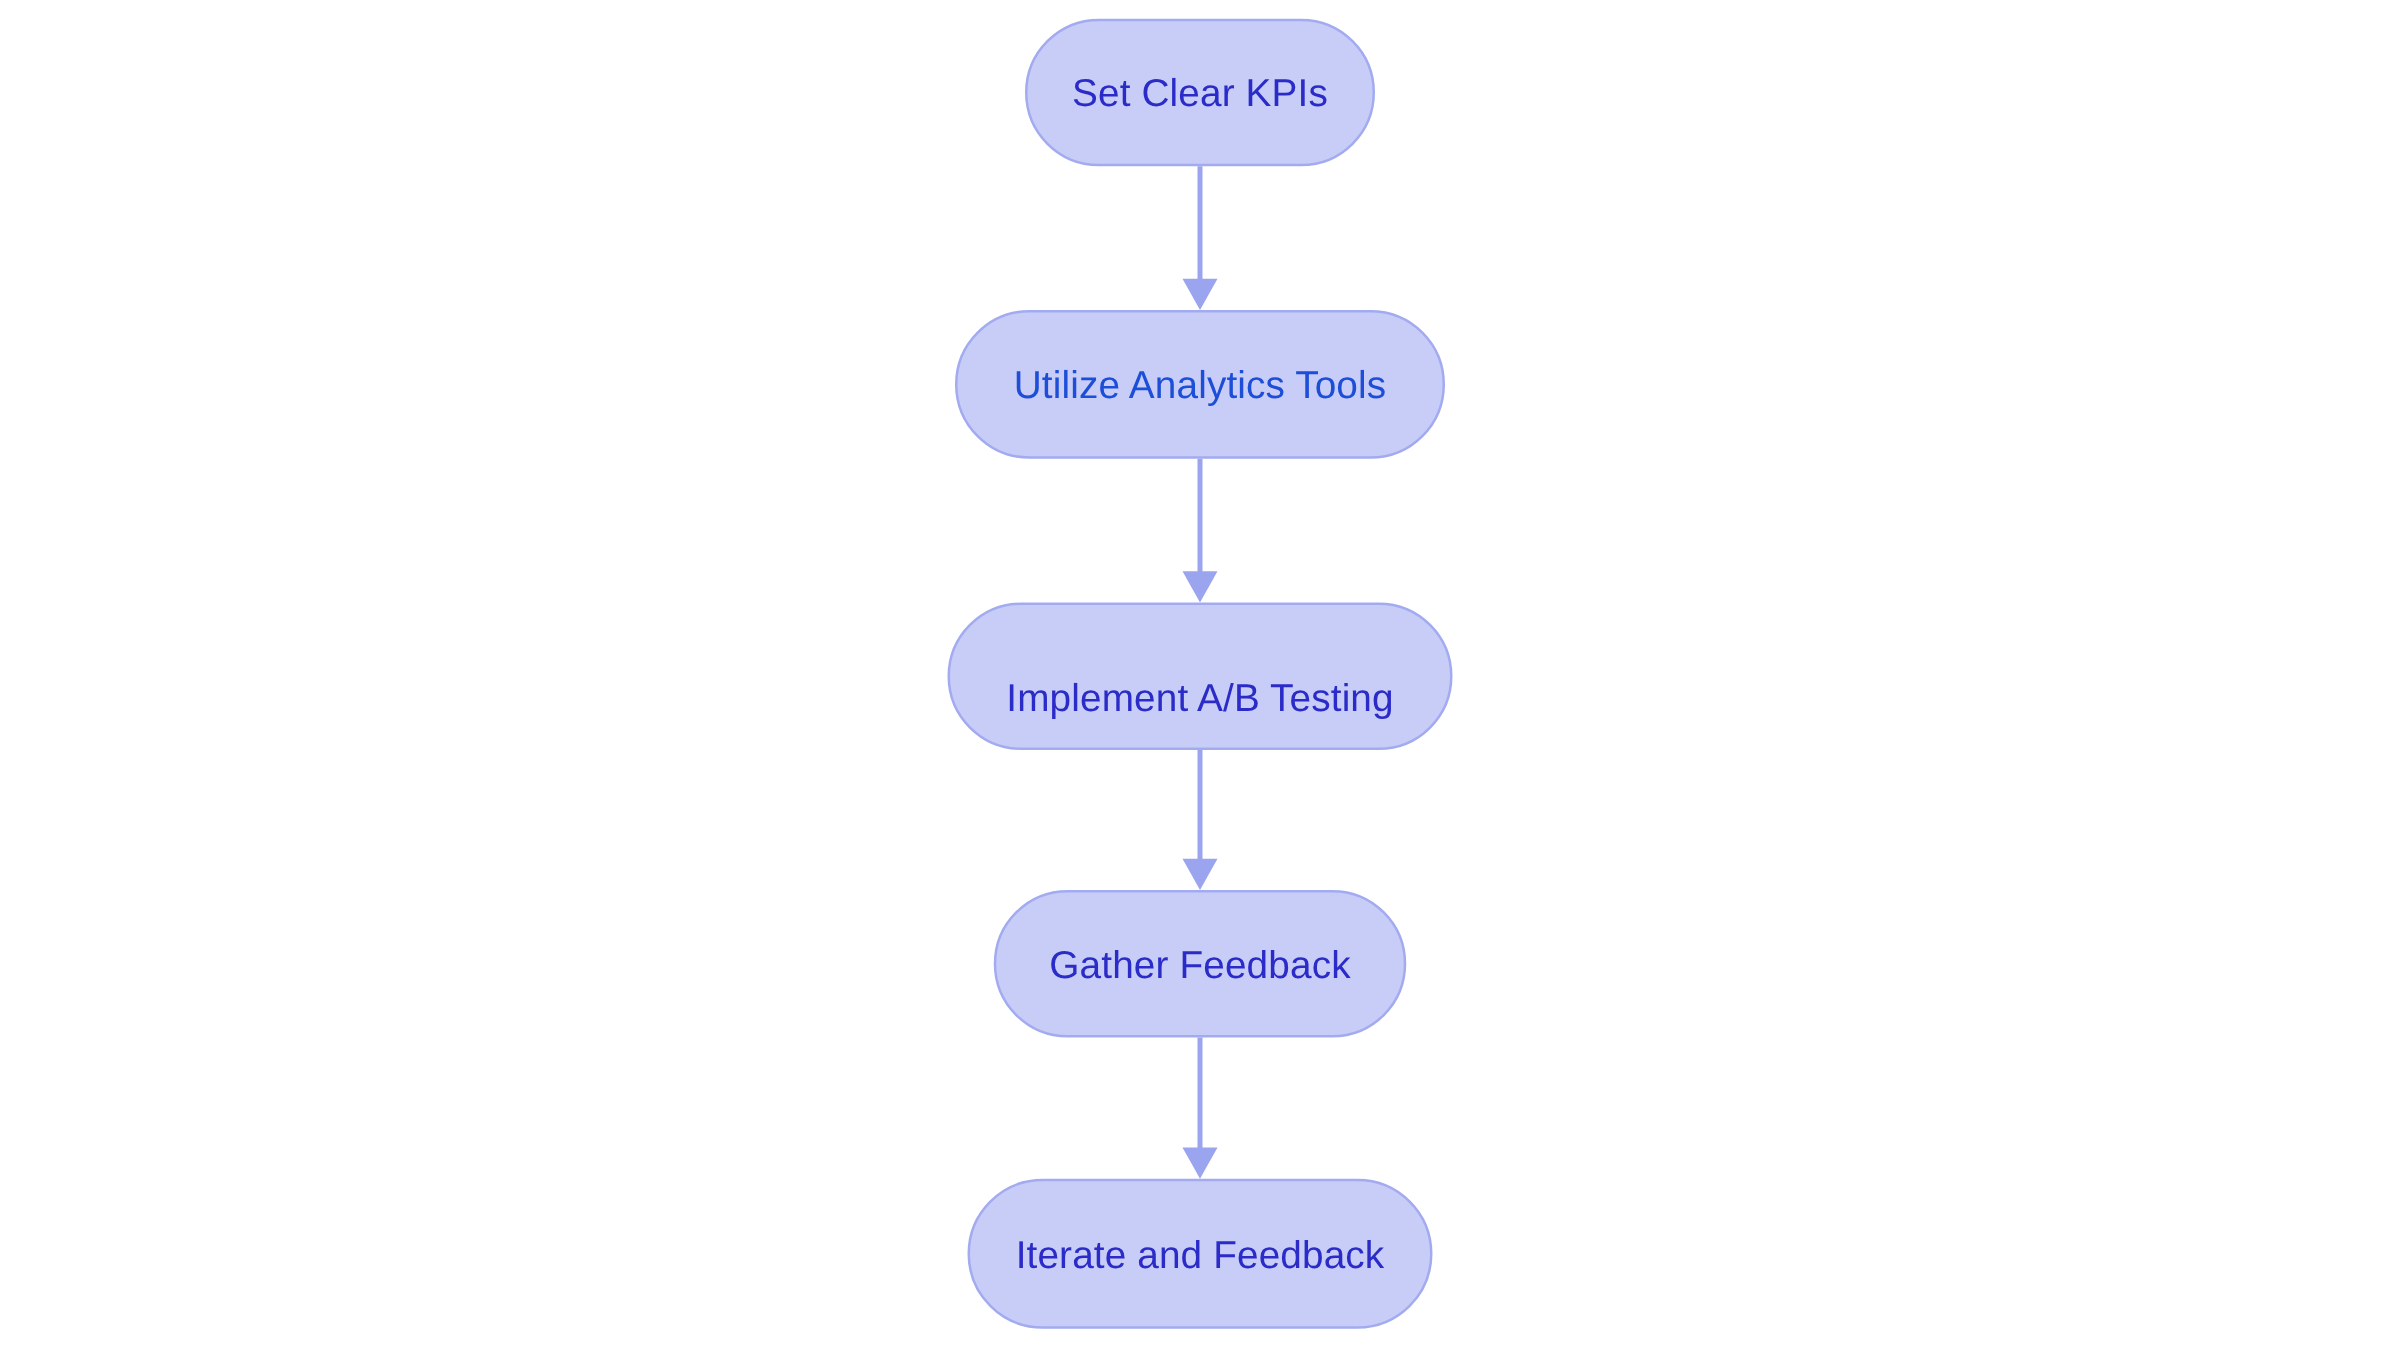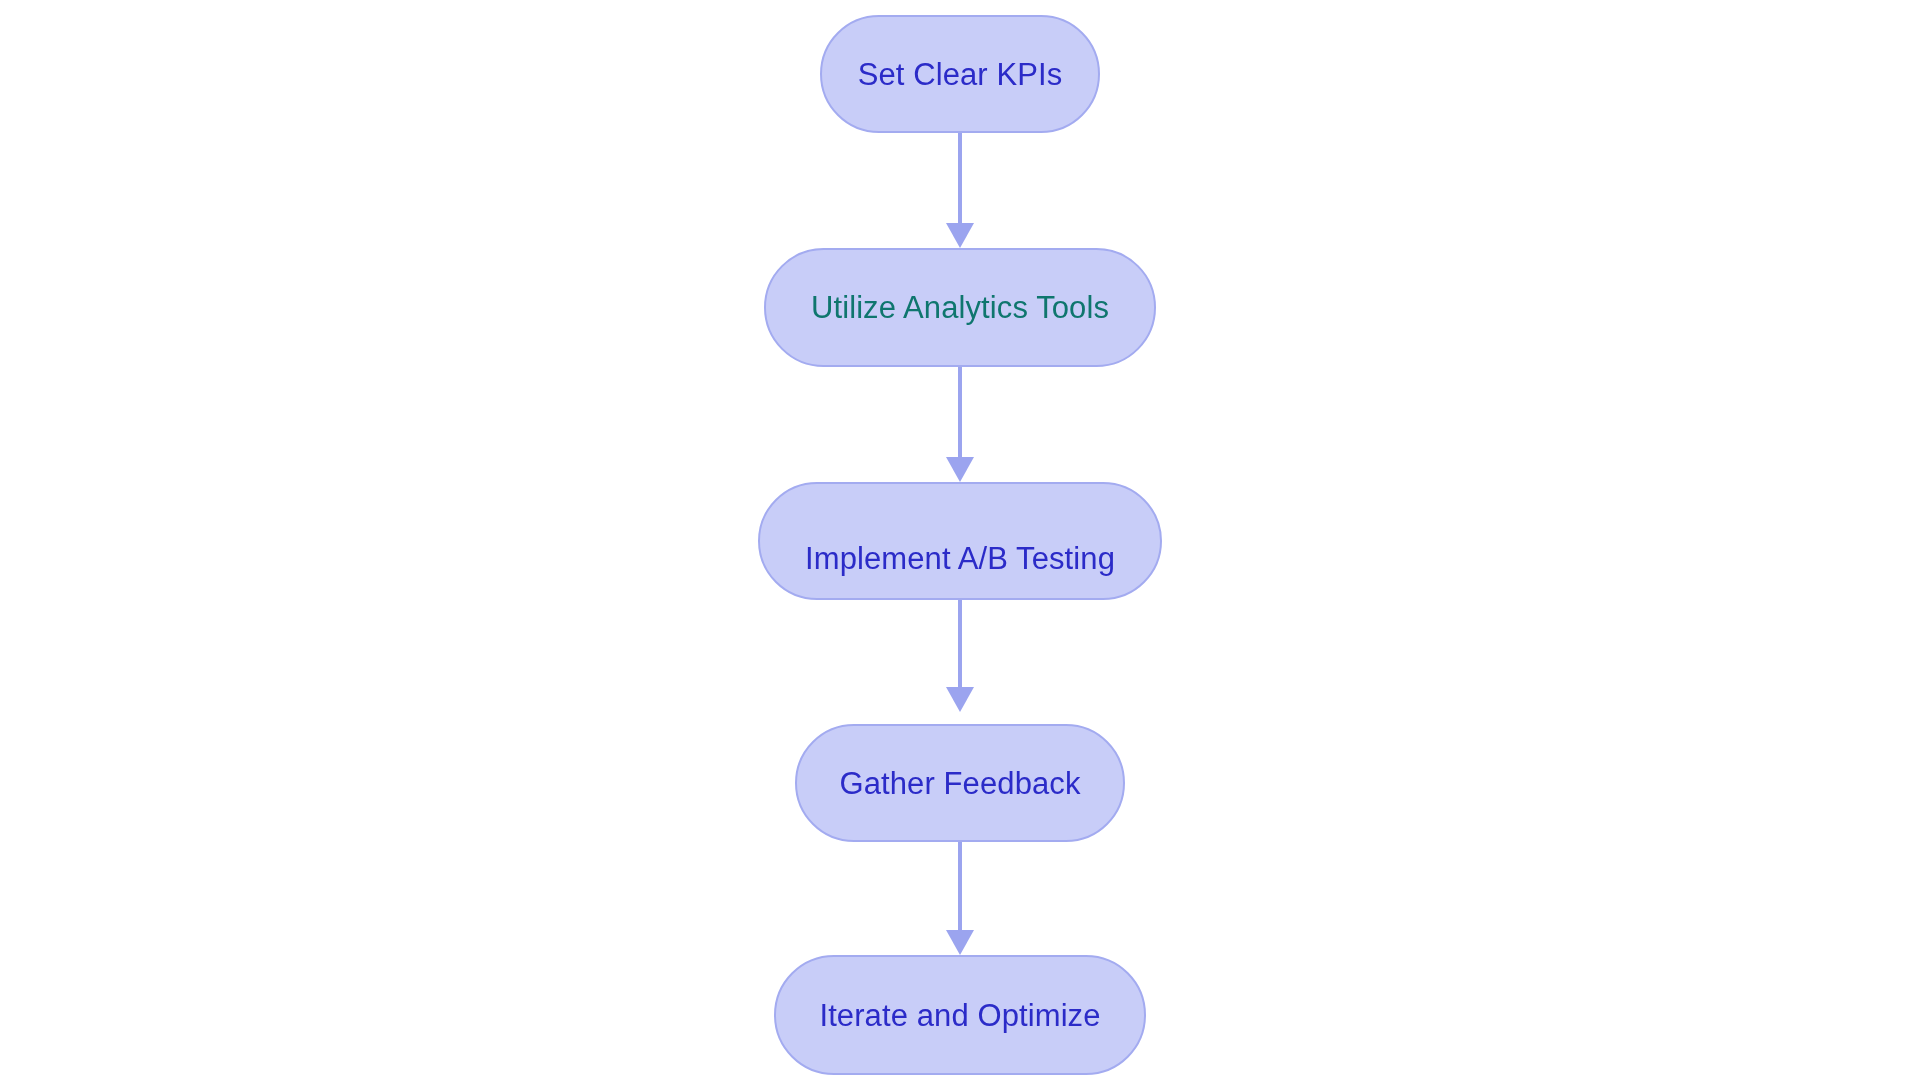--- a/index.html
+++ b/index.html
@@ -56,21 +56,21 @@
     color: #2b2bc8;
     padding: 0 42px;
     white-space: nowrap;
     user-select: none;
   }
 
   
   .node-n0 { width: 280px; height: 118px; margin-top: 15px; }
   .node-n1 { width: 392px; height: 119px; }
   .node-n2 { width: 404px; height: 118px; }
-  .node-n3 { width: 330px; height: 118px; margin-top: 12px; }
+  .node-n3 { width: 330px; height: 118px; }
   .node-n4 { width: 372px; height: 120px; }
 
   
   .connector {
     position: relative;
     display: flex;
     flex-direction: column;
     align-items: center;
     justify-content: flex-start;
     width: 40px;
@@ -105,21 +105,21 @@
     <div class="node node-n0" style="background: rgb(200, 205, 248); border-color: rgb(163, 171, 240);">
       <span class="node-label" style="color: rgb(43, 43, 200);">Set Clear KPIs</span>
     </div>
 
     <div class="connector conn-c0">
       <div class="shaft" style="background: rgb(155, 164, 239);"></div>
       <div class="head" style="border-top-color: rgb(155, 164, 239);"></div>
     </div>
 
     <div class="node node-n1" style="background: rgb(200, 205, 248); border-color: rgb(163, 171, 240);">
-      <span class="node-label" style="color: #0f766e;">Utilize Analytics Tools</span>
+      <span class="node-label" style="color: #1d4ed8;">Utilize Analytics Tools</span>
     </div>
 
     <div class="connector conn-c1">
       <div class="shaft" style="background: rgb(155, 164, 239);"></div>
       <div class="head" style="border-top-color: rgb(155, 164, 239);"></div>
     </div>
 
     <div class="node node-n2" style="background: rgb(200, 205, 248); border-color: rgb(163, 171, 240);">
       <span class="node-label" style="color: rgb(43, 43, 200); margin-top: 35px;">Implement A/B Testing</span>
     </div>
@@ -132,17 +132,17 @@
     <div class="node node-n3" style="background: rgb(200, 205, 248); border-color: rgb(163, 171, 240);">
       <span class="node-label" style="color: rgb(43, 43, 200);">Gather Feedback</span>
     </div>
 
     <div class="connector conn-c3">
       <div class="shaft" style="background: rgb(155, 164, 239);"></div>
       <div class="head" style="border-top-color: rgb(155, 164, 239);"></div>
     </div>
 
     <div class="node node-n4" style="background: rgb(200, 205, 248); border-color: rgb(163, 171, 240);">
-      <span class="node-label" style="color: rgb(43, 43, 200);">Iterate and Optimize</span>
+      <span class="node-label" style="color: rgb(43, 43, 200);">Iterate and Feedback</span>
     </div>
 
   </div>
 </div>
 
 </body></html>

